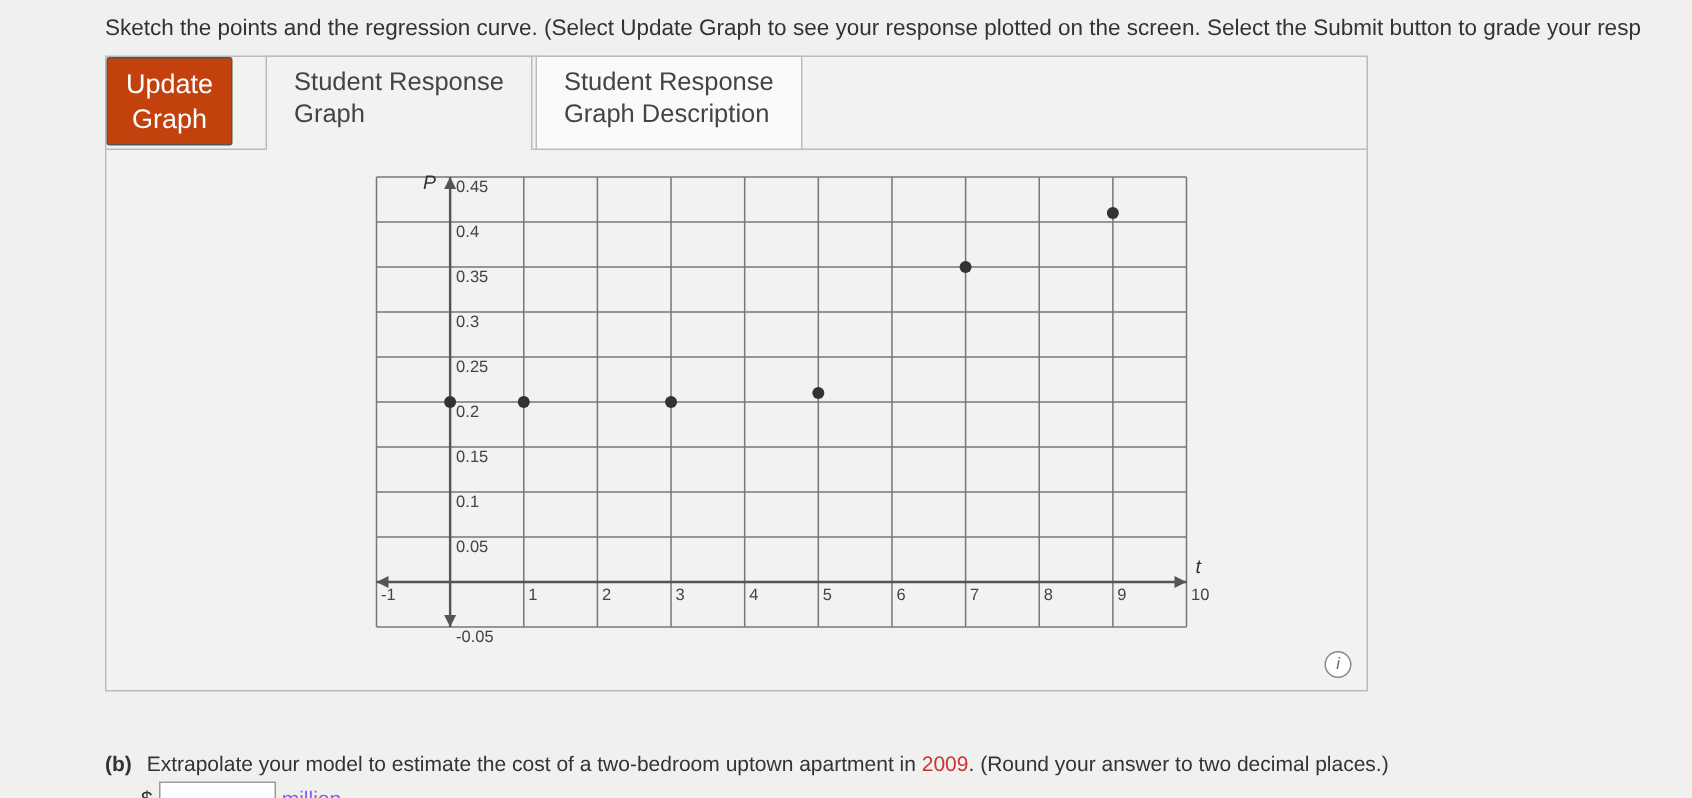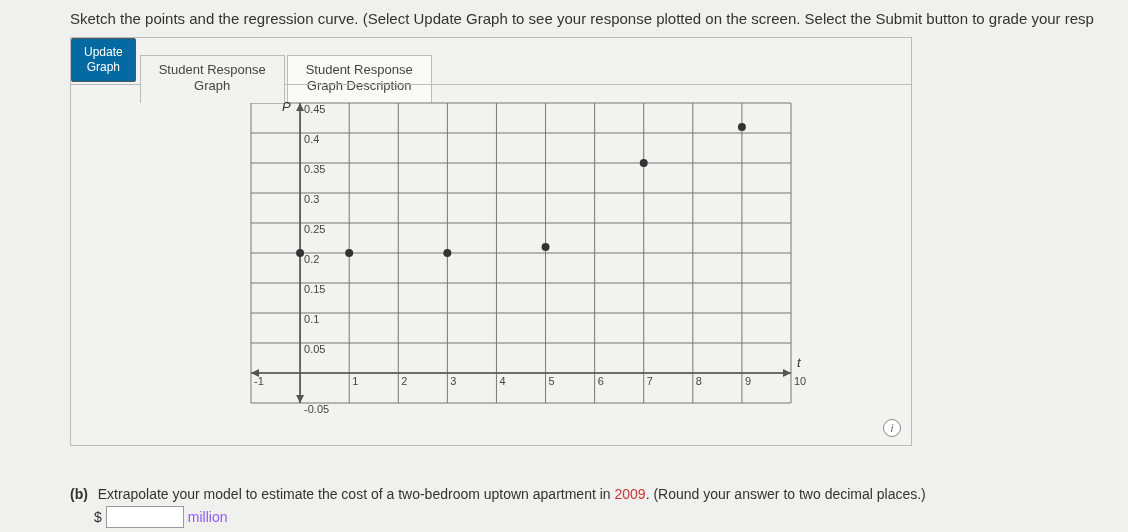--- a/index.html
+++ b/index.html
@@ -32,44 +32,44 @@
     padding: 0;
   }
   .tab-row {
     display: flex;
     align-items: stretch;
     background: transparent;
     margin-left: -2px;
     margin-top: -2px;
   }
   .update-btn {
-    background: #0369a1;
+    background: #c2410c;
     color: #fff;
     border: 1px solid #555;
     padding: 6px 12px;
-    font-size: 12px;
+    font-size: 18px;
     text-align: center;
     line-height: 1.25;
     cursor: pointer;
-    margin: 2px 4px 2px 2px;
+    margin: 2px 22px 2px 2px;
     border-radius: 2px;
   }
   .tab {
     border: 1px solid #bbb;
     border-bottom: none;
     background: #fafaf8;
     color: #444;
     padding: 6px 18px;
-    font-size: 13px;
-    text-align: center;
+    font-size: 17px;
+    text-align: left;
     line-height: 1.25;
     cursor: pointer;
     margin-right: 2px;
     position: relative;
-    top: 19px;
+    top: 1px;
   }
   .tab.active {
     background: #f2f2f0;
     z-index: 2;
   }
   .graph-area {
     border-top: 1px solid #bbb;
     padding: 10px 20px 10px 20px;
     position: relative;
     height: 340px;

